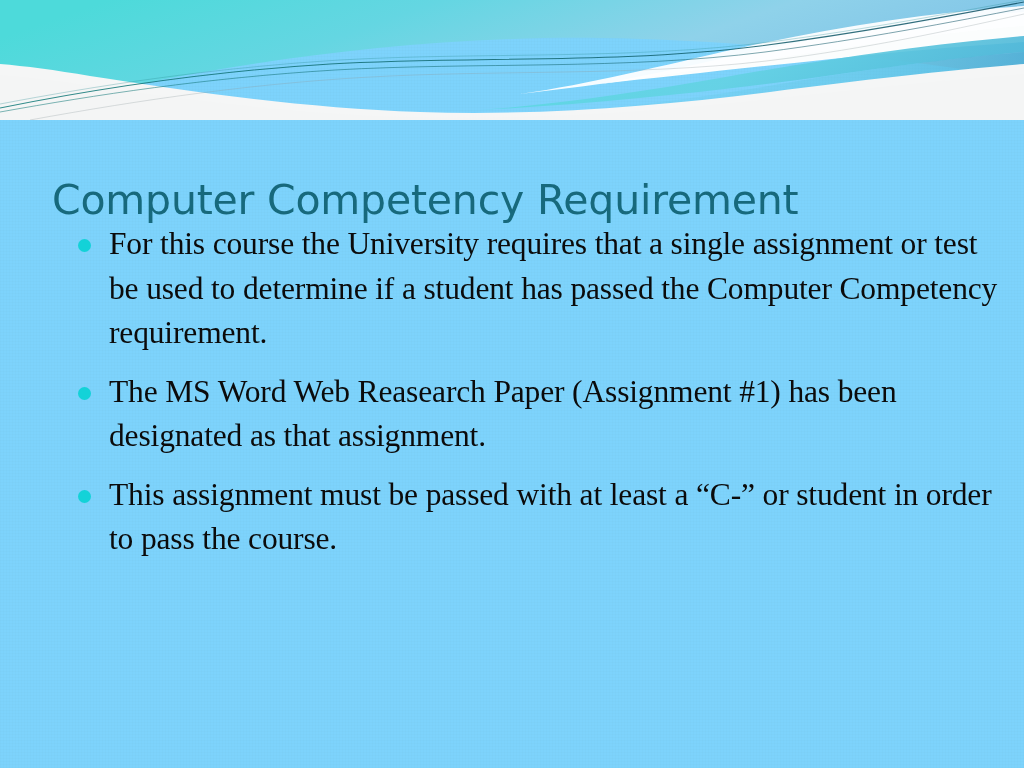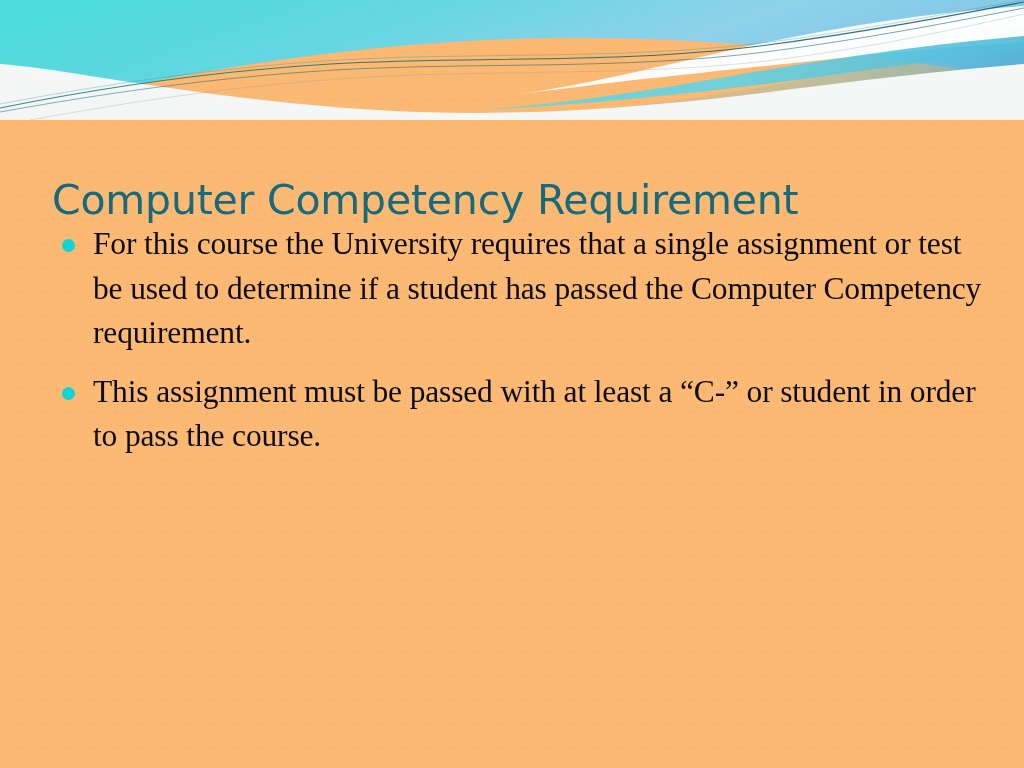--- a/index.html
+++ b/index.html
@@ -11,21 +11,21 @@
     height: 768px;
     overflow: hidden;
     background: #f5f5f5;
     font-family: "Liberation Serif", serif;
   }
 
   #slide {
     position: relative;
     width: 1024px;
     height: 768px;
-    background: #fdba74;
+    background: #7dd3fc;
     overflow: hidden;
   }
 
   
   #slide-texture {
     position: absolute;
     inset: 0;
     background-image:
       repeating-linear-gradient(0deg, rgba(0,0,0,0.012) 0px, rgba(0,0,0,0.012) 1px, rgba(255,255,255,0) 1px, rgba(255,255,255,0) 3px),
       repeating-linear-gradient(90deg, rgba(0,0,0,0.012) 0px, rgba(0,0,0,0.012) 1px, rgba(255,255,255,0) 1px, rgba(255,255,255,0) 3px);
@@ -56,21 +56,21 @@
     font-size: 41px;
     font-weight: 400;
     letter-spacing: -0.2px;
     color: #17697c;
     line-height: 1.15;
     white-space: nowrap;
   }
 
   #bullets {
     position: absolute;
-    left: 56px;
+    left: 72px;
     top: 222px;
     width: 930px;
     list-style: none;
     margin: 0;
     padding: 0;
   }
 
   .bullet-item {
     position: relative;
     padding-left: 37px;
@@ -180,20 +180,24 @@
 
     <h1 id="title">Computer Competency Requirement</h1>
 
     <ul id="bullets">
 
       <li class="bullet-item">
         <span class="bullet-marker"></span>
         <span class="bullet-text">For this course the University requires that a single assignment or test be used to determine if a student has passed the Computer Competency requirement.</span>
       </li>
 
+      <li class="bullet-item">
+        <span class="bullet-marker"></span>
+        <span class="bullet-text">The MS Word Web Reasearch Paper (Assignment #1) has been designated as that assignment.</span>
+      </li>
 
       <li class="bullet-item">
         <span class="bullet-marker"></span>
         <span class="bullet-text">This assignment must be passed with at least a “C-” or student in order to pass the course.</span>
       </li>
 
     </ul>
   </div>
 </div>
 

